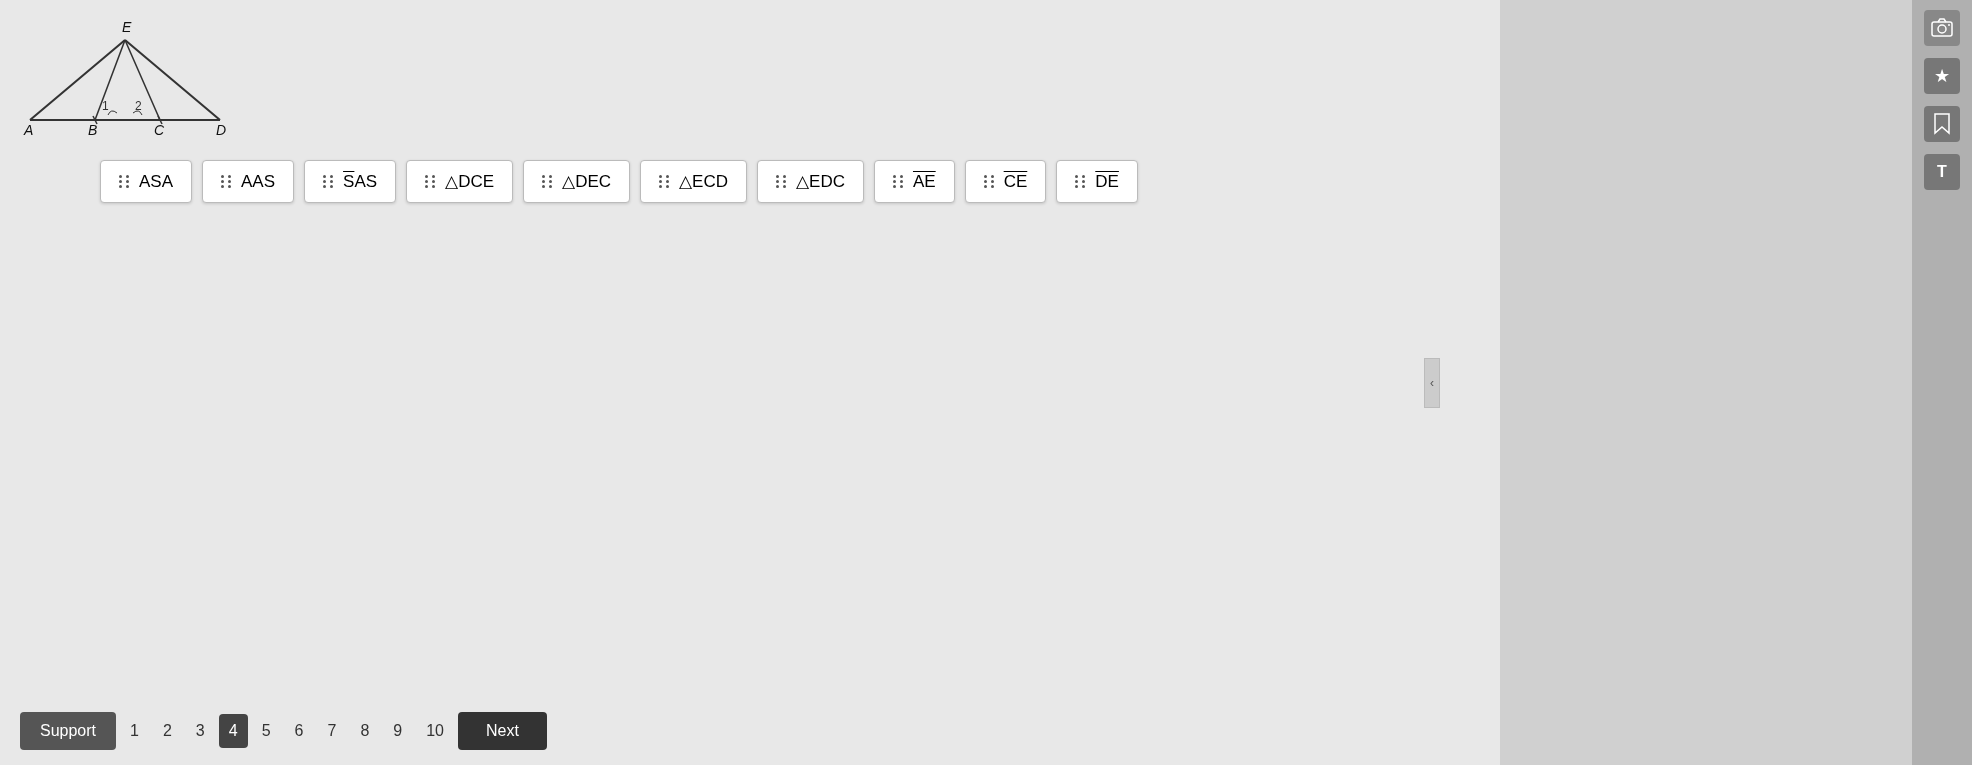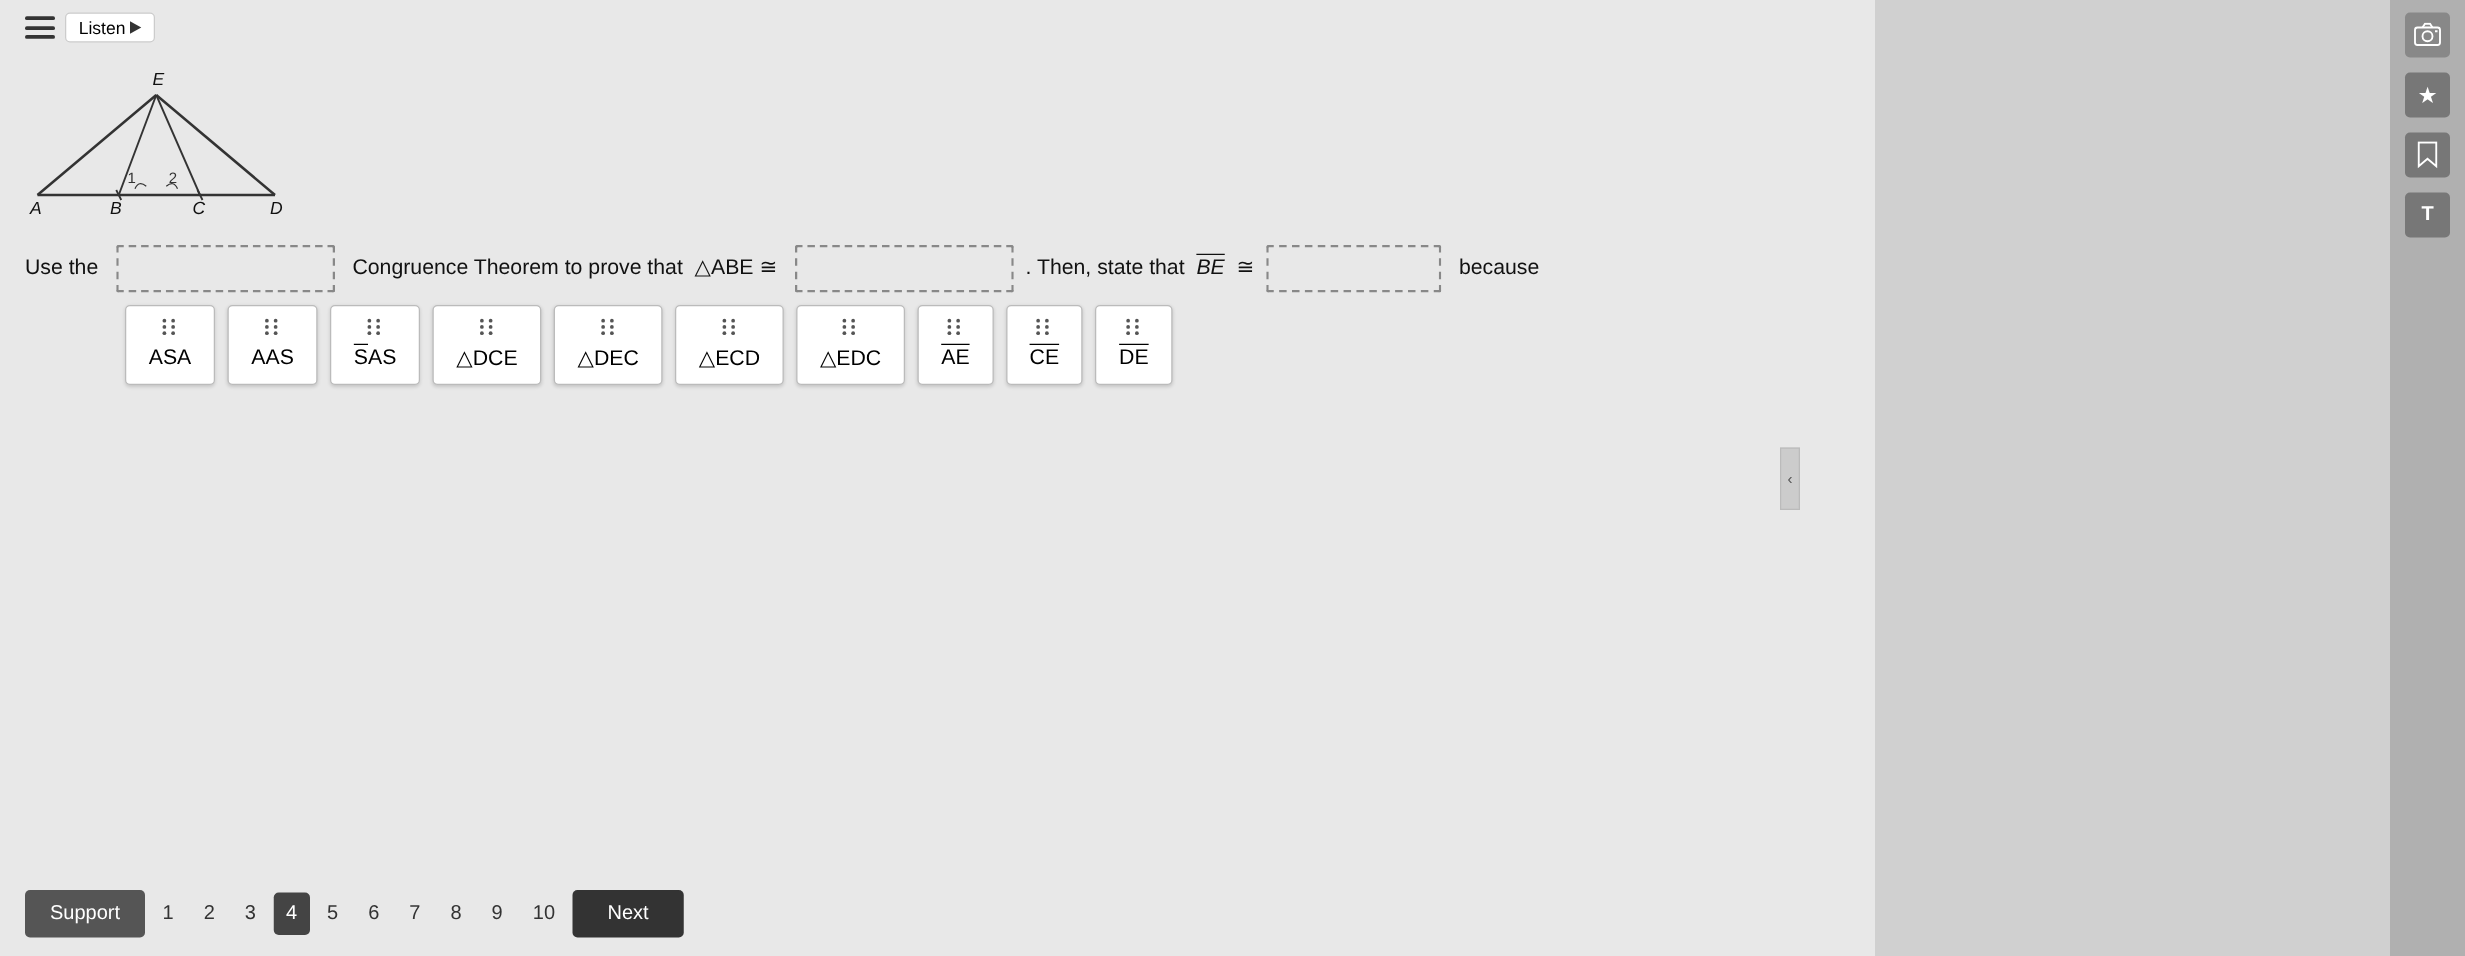--- a/index.html
+++ b/index.html
@@ -123,21 +123,20 @@
       border: 1px solid #bbb;
       border-radius: 4px;
       padding: 10px 18px;
       font-size: 17px;
       cursor: grab;
       display: flex;
       align-items: center;
       gap: 8px;
       user-select: none;
       box-shadow: 0 1px 3px rgba(0,0,0,0.15);
-      flex-direction: column;
     }
 
     .tile-dots {
       display: grid;
       grid-template-columns: 1fr 1fr;
       gap: 2px;
       width: 12px;
     }
     .tile-dots span {
       width: 3px;
@@ -282,31 +281,20 @@
       font-size: 14px;
       font-style: italic;
       fill: #111;
     }
   </style>
 </head>
 <body>
 
 <div class="main-content">
 
-  <div class="top-bar">
-    <div class="menu-icon">
-      <span></span>
-        <span></span>
-        <span></span>
-    </div>
-    <button class="listen-btn">
-      <span>Listen</span>
-      <span class="play-icon"></span>
-    </button>
-  </div>
 
 
   <div class="diagram-area">
     <svg class="diagram" viewBox="0 0 260 130">
 
       <line x1="10" y1="110" x2="200" y2="110" stroke="#333" stroke-width="2"></line>
 
       <line x1="10" y1="110" x2="105" y2="30" stroke="#333" stroke-width="2"></line>
 
       <line x1="200" y1="110" x2="105" y2="30" stroke="#333" stroke-width="2"></line>
@@ -326,29 +314,20 @@
 
       <text x="82" y="100" font-size="12" fill="#333">1</text>
       <text x="115" y="100" font-size="12" fill="#333">2</text>
 
       <path d="M 88,105 Q 91,98 97,103" stroke="#333" stroke-width="1" fill="none"></path>
 
       <path d="M 113,103 Q 119,98 122,105" stroke="#333" stroke-width="1" fill="none"></path>
     </svg>
   </div>
 
-  <div class="fill-in-line">
-    <span>Use the &nbsp;</span>
-    <span class="blank-box"></span>
-    <span>&nbsp; Congruence Theorem to prove that &nbsp;△ABE ≅ &nbsp;</span>
-    <span class="blank-box"></span>
-    <span>&nbsp;. Then, state that &nbsp;<span style="text-decoration:overline;font-style:italic;">BE</span> &nbsp;≅&nbsp;</span>
-    <span class="blank-box-sm"></span>
-    <span>&nbsp; because</span>
-  </div>
 
 
   <div class="answer-tiles">
 
     <div class="tile">
       <div class="tile-dots">
         <span></span>
           <span></span>
           <span></span>
           <span></span>

